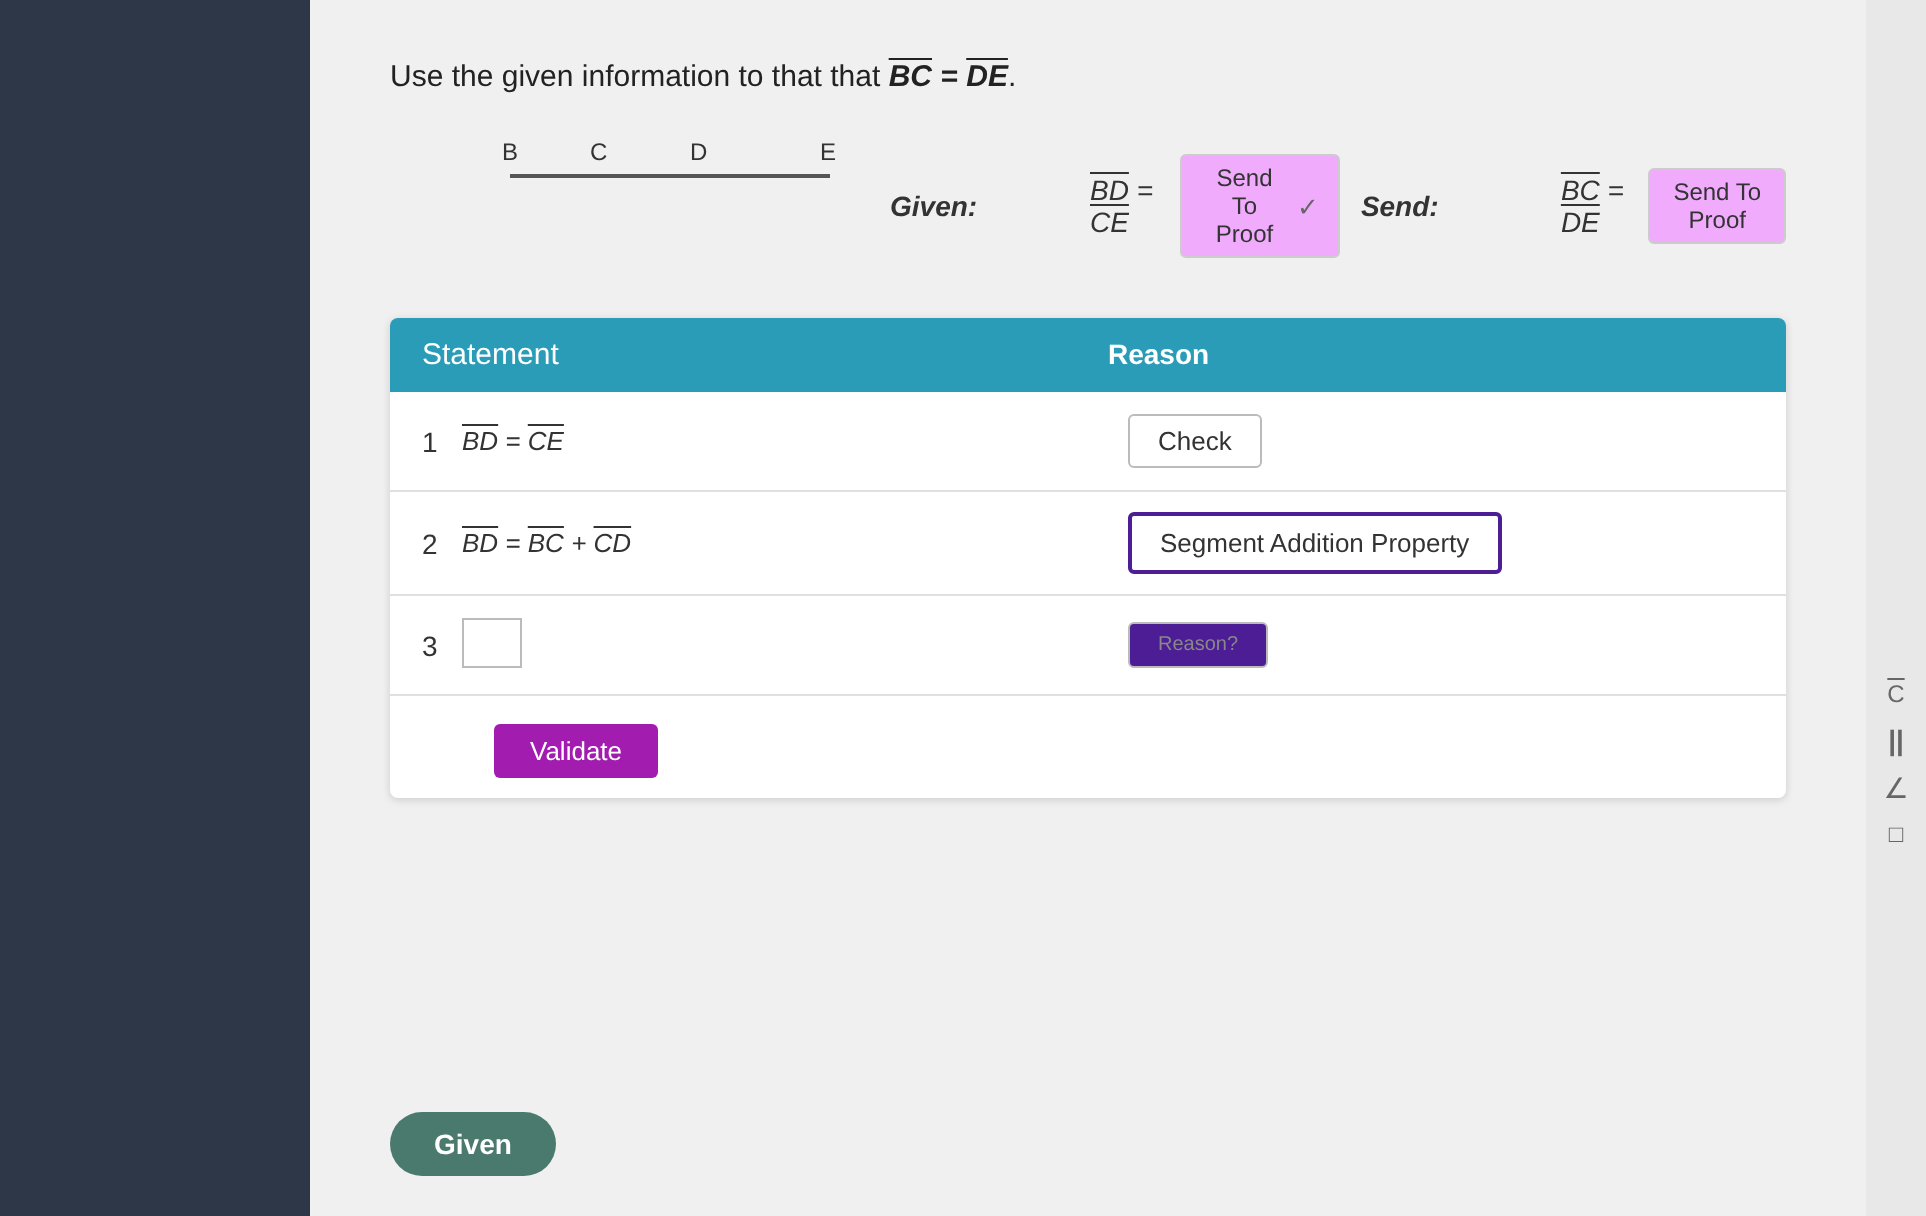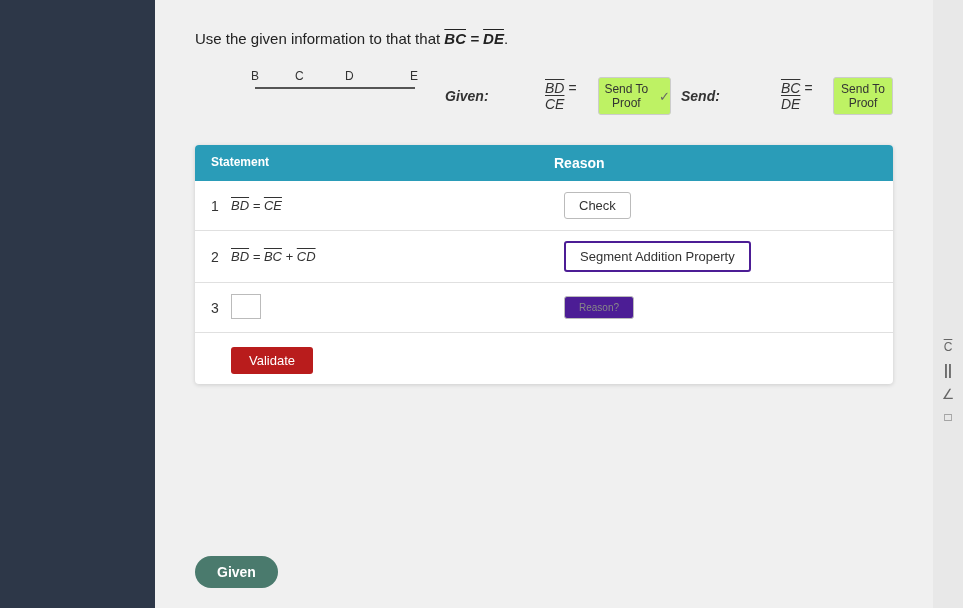--- a/index.html
+++ b/index.html
@@ -91,23 +91,23 @@
       color: #333;
     }
 
     .given-label, .prove-label {
       font-style: italic;
       font-weight: bold;
       min-width: 90px;
     }
 
     .send-to-proof-btn {
-      background: #bef264;
+      background: #f0abfc;
       border: 1px solid #ccc;
-      padding: 4px 0;
+      padding: 4px 10px;
       font-size: 12px;
       cursor: pointer;
       border-radius: 3px;
       color: #333;
       display: flex;
       align-items: center;
       gap: 5px;
     }
 
     .check-mark {
@@ -125,22 +125,22 @@
 
     .proof-header {
       background: #2a9cb8;
       display: flex;
       padding: 10px 16px;
     }
 
     .header-statement {
       flex: 1;
       color: white;
-      font-weight: bold;
-      font-size: 12px;
+      font-weight: normal;
+      font-size: 15px;
     }
 
     .header-reason {
       flex: 1;
       color: white;
       font-weight: bold;
       font-size: 14px;
       padding-left: 20px;
     }
 
@@ -204,29 +204,29 @@
 
     .statement-box {
       width: 30px;
       height: 25px;
       border: 1px solid #bbb;
       background: white;
       display: inline-block;
     }
 
     .validate-btn {
-      background: #b91c1c;
+      background: #a21caf;
       color: white;
       border: none;
       padding: 6px 18px;
       font-size: 13px;
       cursor: pointer;
       border-radius: 3px;
       margin-top: 4px;
-      margin-left: 20px;
+      margin-left: 36px;
     }
 
     .check-button-area {
       position: absolute;
       bottom: 20px;
       left: 40px;
     }
 
     .check-btn {
       background: #4a7a6d;

